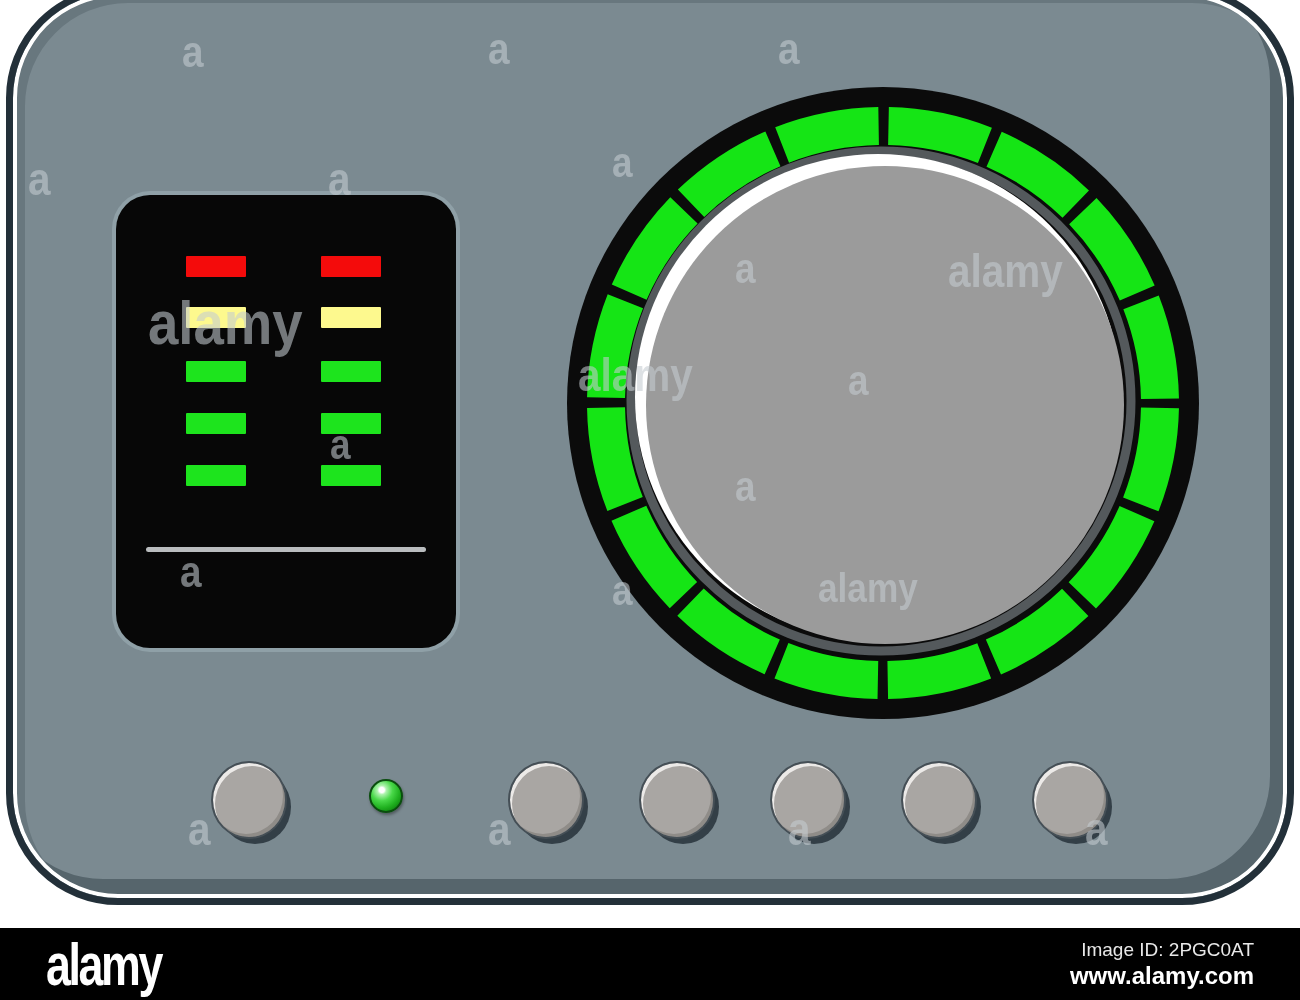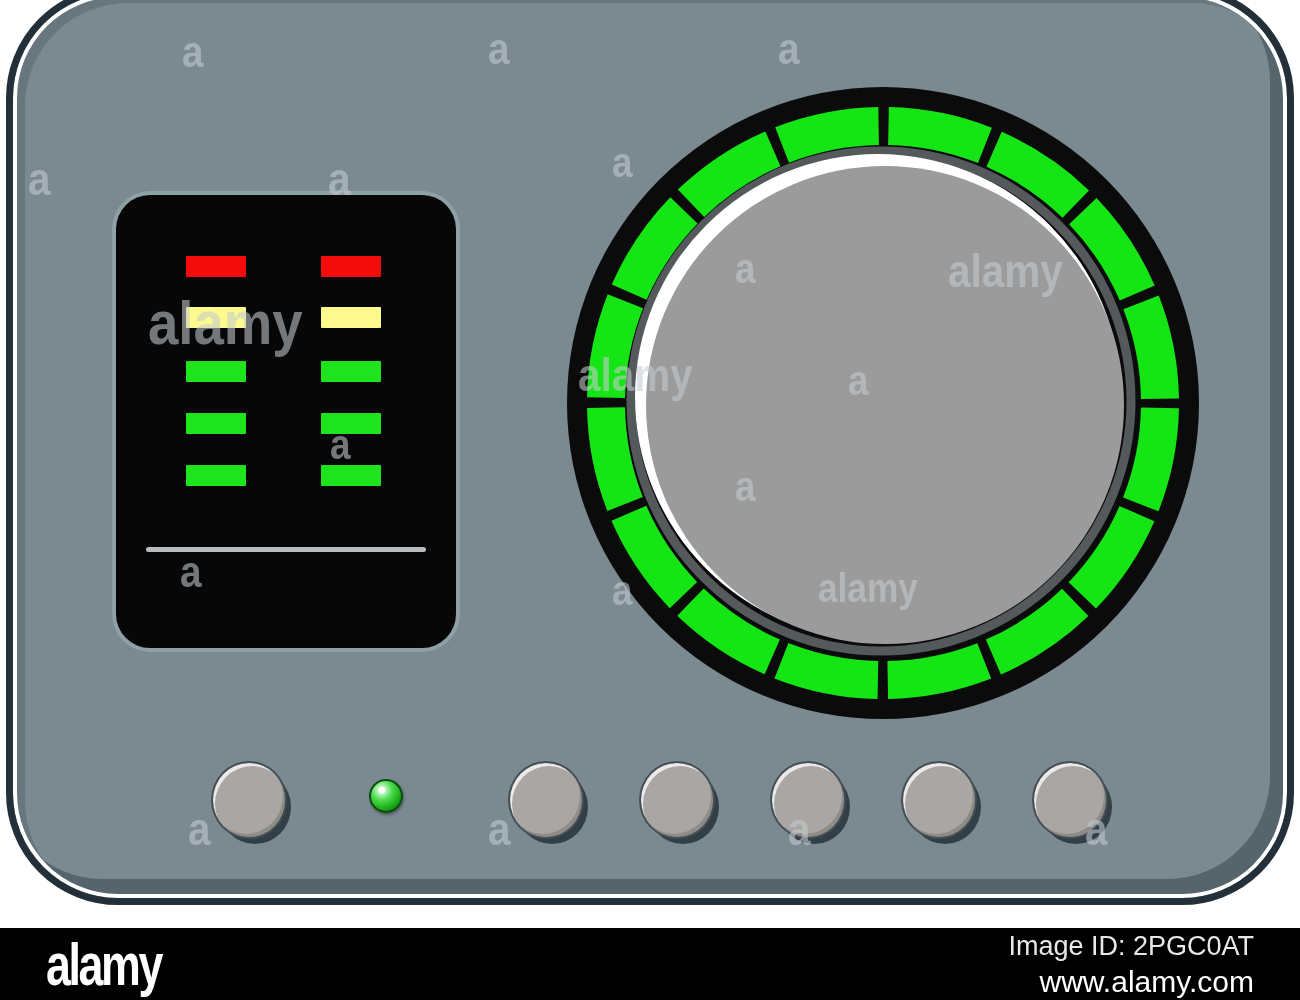--- a/index.html
+++ b/index.html
@@ -66,22 +66,22 @@
     position:absolute;left:0;bottom:0;width:1300px;height:72px;
     background:#000000;
     display:flex;align-items:center;justify-content:space-between;
     padding:0 46px;box-sizing:border-box;
   }
   .alamy-logo{
     color:#ffffff;font-weight:bold;font-size:56px;letter-spacing:-3px;
     transform:scaleX(.8) scaleY(1.05);transform-origin:left center;
   }
   .bar-right{text-align:right;}
-  .image-id{color:#e8e8e8;font-size:27px;line-height:1.35;}
-  .site-url{color:#ffffff;font-size:30px;font-weight:normal;line-height:1.2;text-align:right;}
+  .image-id{color:#e8e8e8;font-size:19px;line-height:1.35;}
+  .site-url{color:#ffffff;font-size:24px;font-weight:bold;line-height:1.2;text-align:right;}
 </style>
 </head>
 <body>
 
 <div class="device">
 
   <div class="panel">
       <div class="bar" style="left: 70px; top: 61px; background: rgb(244, 11, 11);"></div>
       <div class="bar" style="left: 70px; top: 112px; background: rgb(253, 249, 142);"></div>
       <div class="bar" style="left: 70px; top: 166px; background: rgb(29, 228, 29);"></div>

